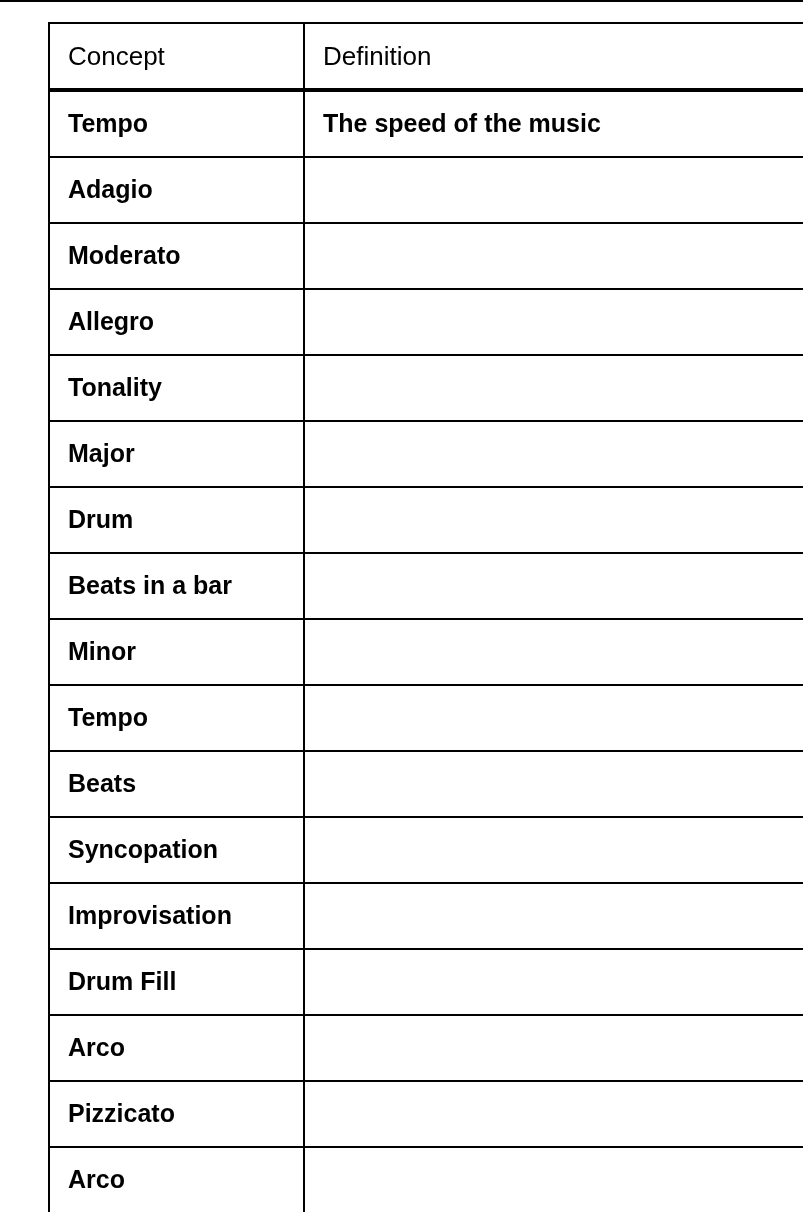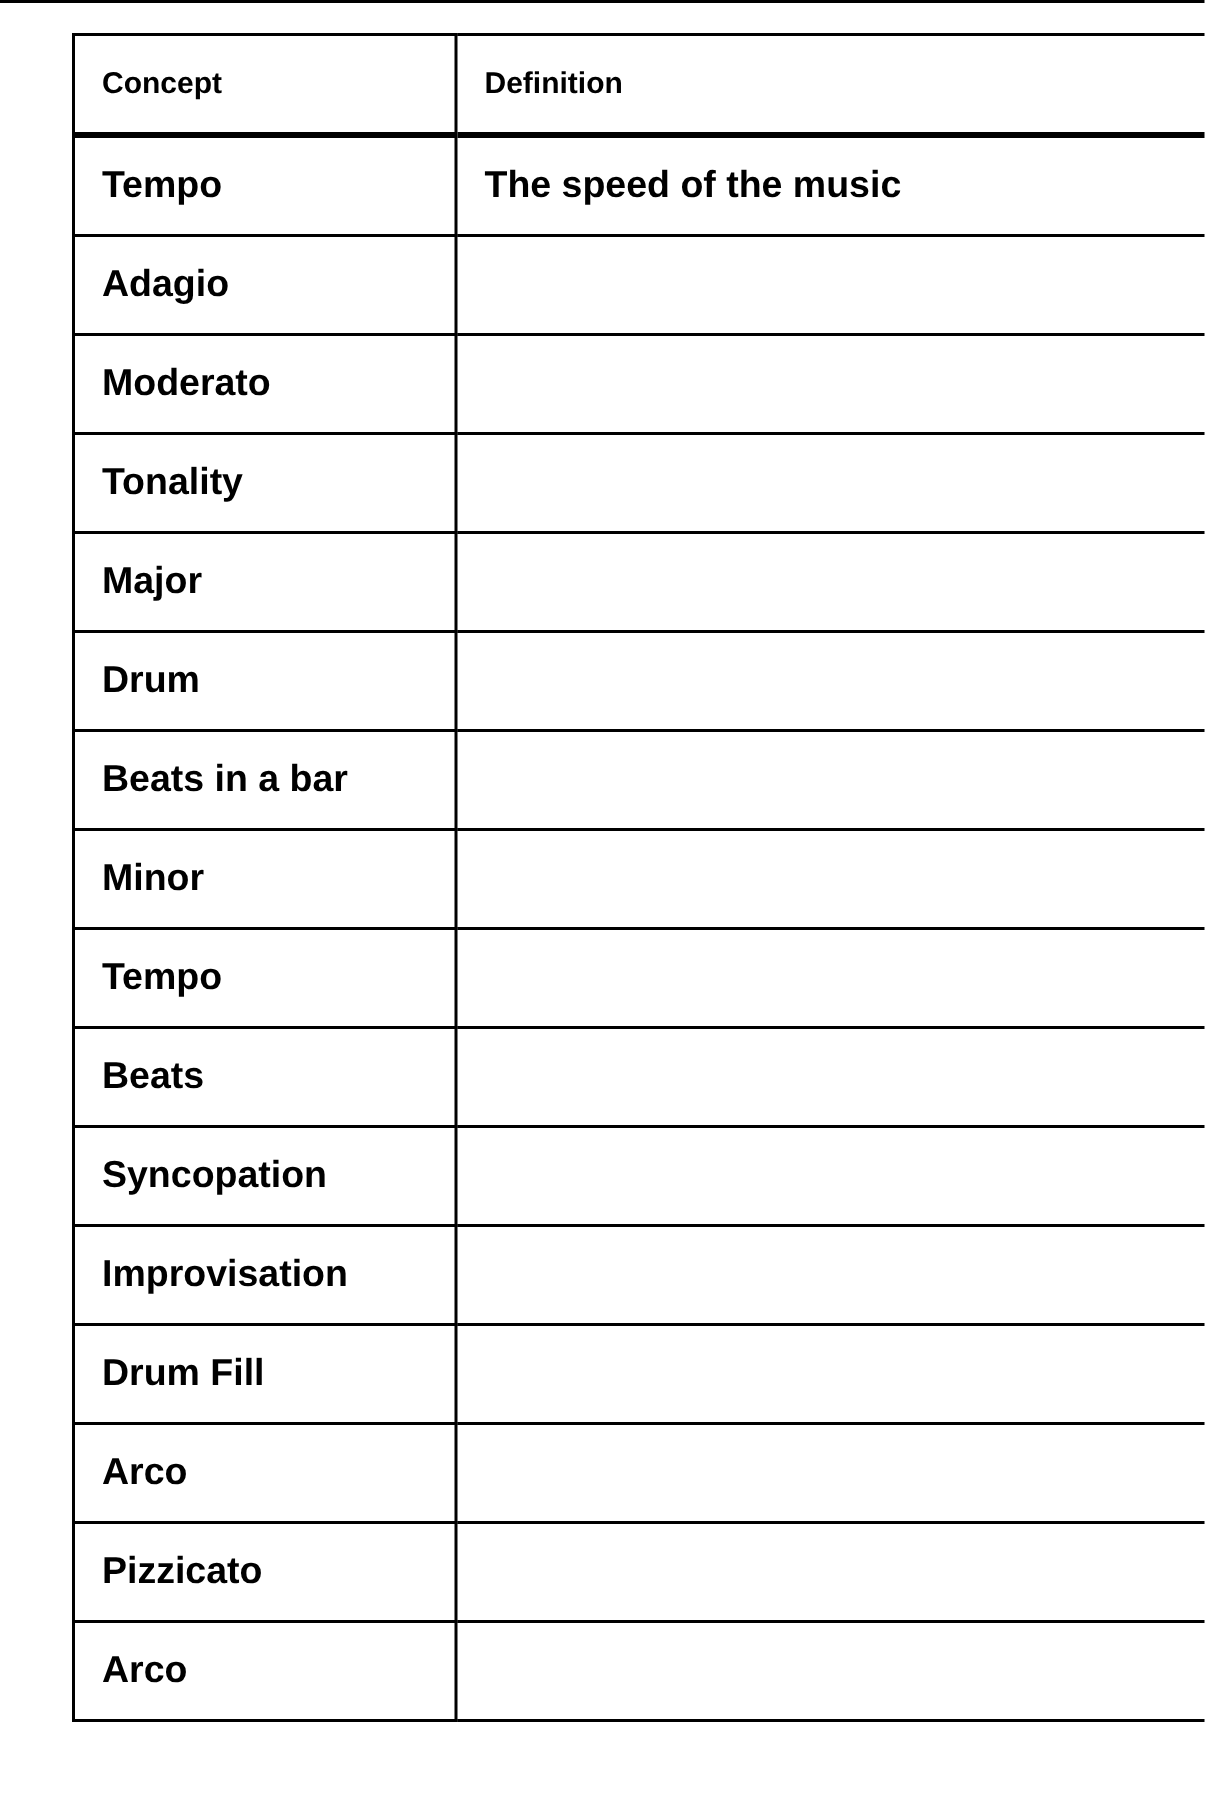--- a/index.html
+++ b/index.html
@@ -32,22 +32,22 @@
     border: 2px solid #000;
     padding: 14px 16px 14px 18px;
     text-align: left;
     vertical-align: middle;
     font-size: 25px;
     line-height: 1.25;
     height: 36px;
     font-weight: bold;
   }
   table.concept-table th {
-    font-weight: bold;
-    font-size: 20px;
+    font-weight: normal;
+    font-size: 26px;
   }
   
   table.concept-table th:last-child,
   table.concept-table td:last-child {
     border-right: none;
   }
   
   table.concept-table thead tr th {
     border-bottom-width: 4px;
   }
@@ -72,20 +72,24 @@
     <tr>
           <td>Tempo</td>
           <td>The speed of the music</td>
         </tr>
         <tr>
           <td>Adagio</td>
           <td></td>
         </tr>
         <tr>
           <td>Moderato</td>
+          <td></td>
+        </tr>
+        <tr>
+          <td>Allegro</td>
           <td></td>
         </tr>
         <tr>
           <td>Tonality</td>
           <td></td>
         </tr>
         <tr>
           <td>Major</td>
           <td></td>
         </tr>

